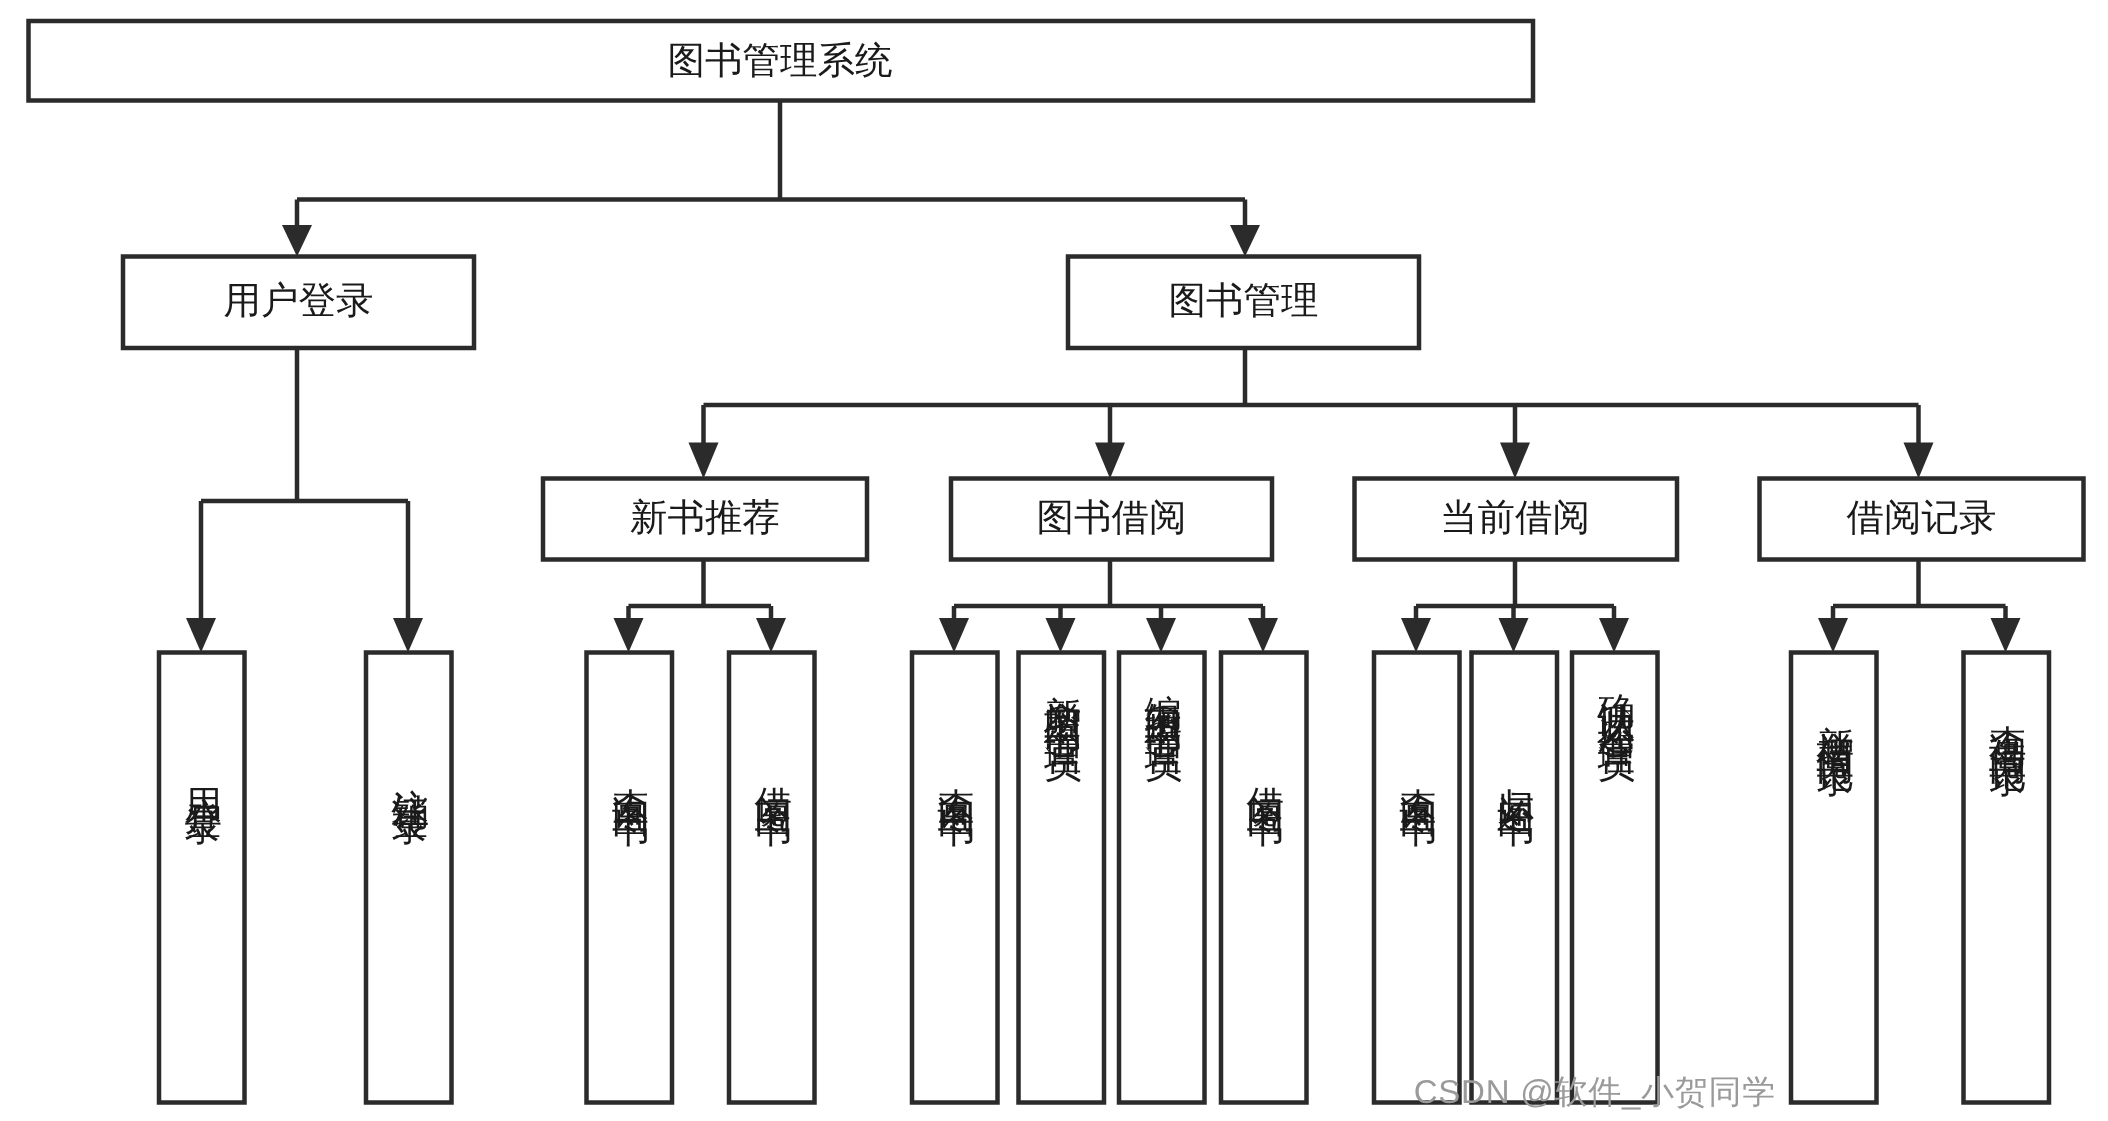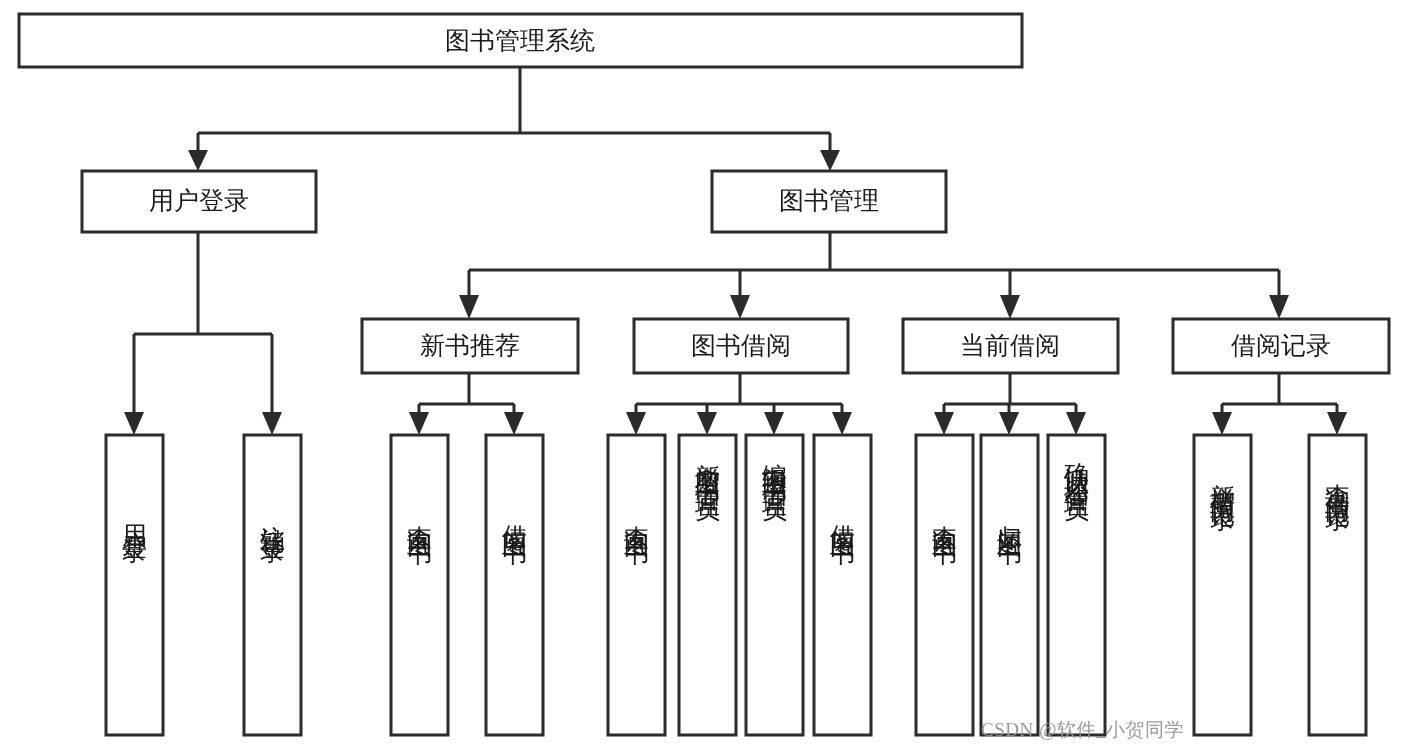--- a/index.html
+++ b/index.html
@@ -65,22 +65,22 @@
     font-size: 25px;
     color: #1a1a1a;
     line-height: 1;
     letter-spacing: 5px;
     white-space: nowrap;
   }
   .watermark {
     position: absolute;
     right: 6px;
     bottom: 4px;
-    font-family: Liberation Serif, serif;
-    font-size: 19px;
+    font-family: Liberation Sans, sans-serif;
+    font-size: 22px;
     color: #9a9a9a;
     letter-spacing: 0.5px;
     white-space: nowrap;
   }
 </style>
 </head>
 <body>
 
 <div id="diagram-root">
 

